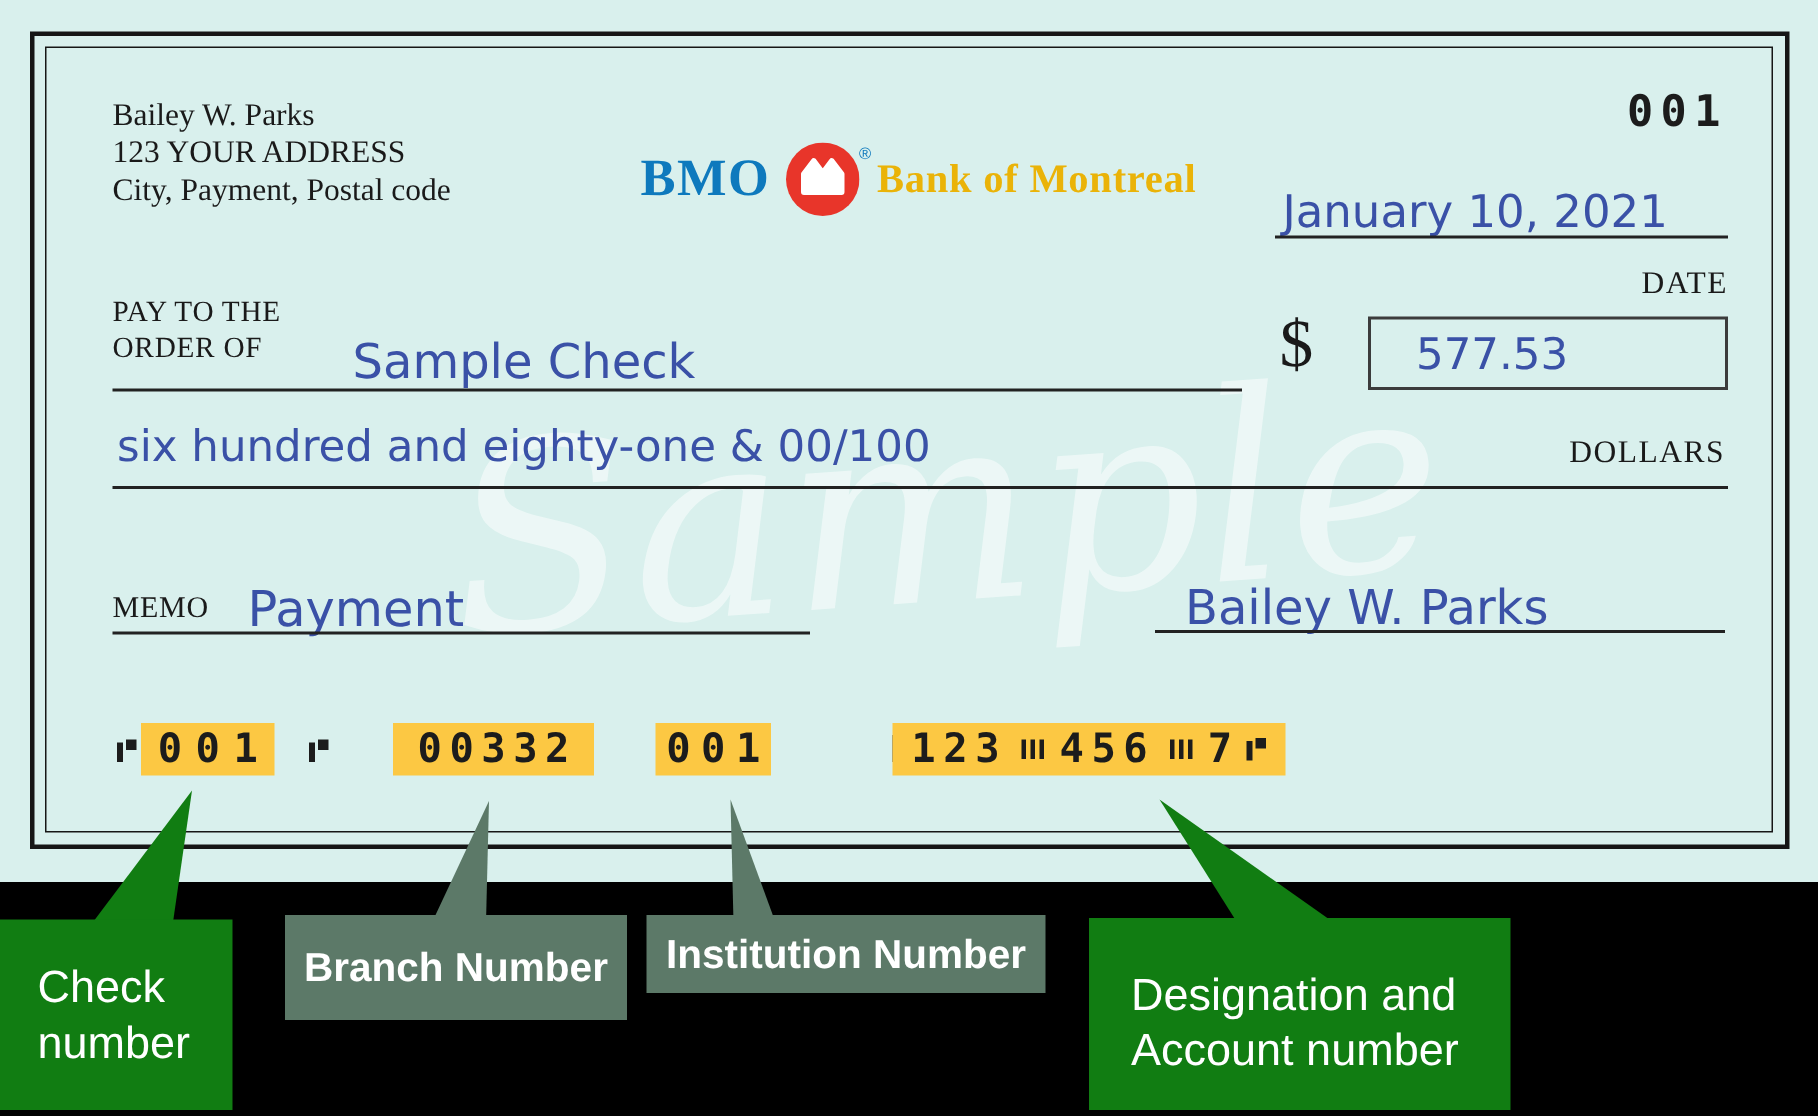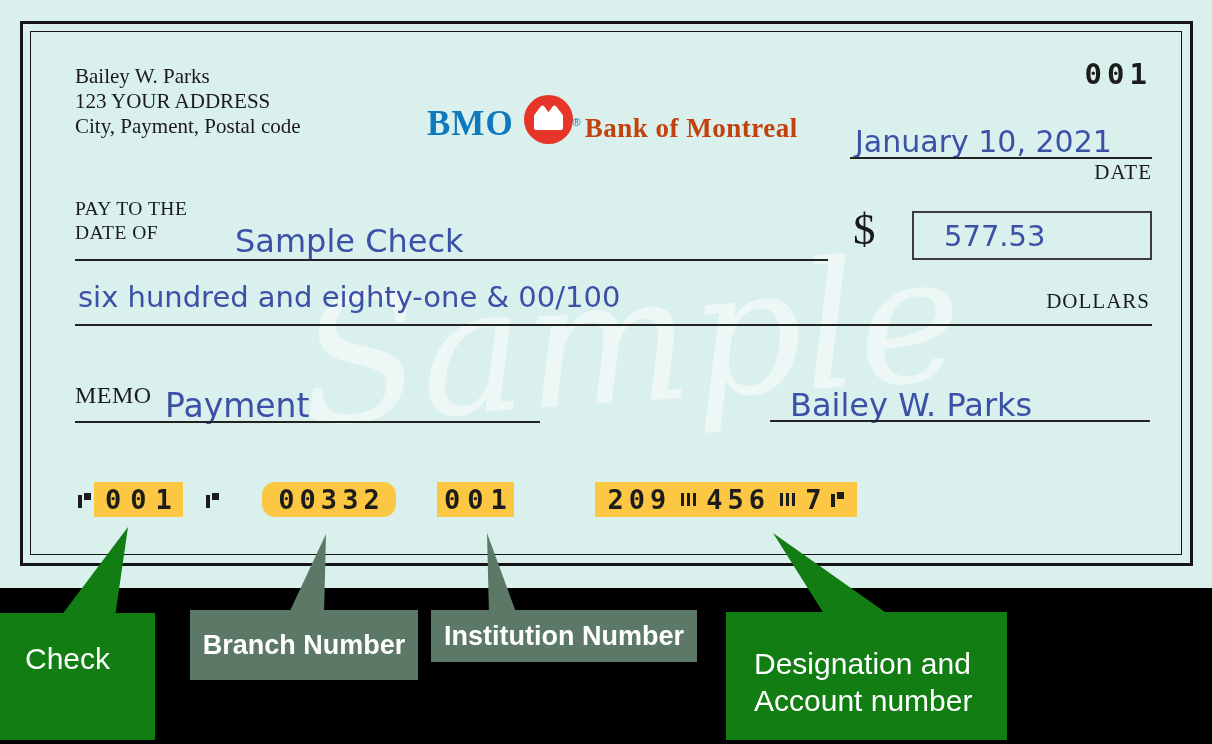--- a/index.html
+++ b/index.html
@@ -13,40 +13,40 @@
   .check-bg{left:0;top:0;width:1212px;height:588px;background:#d9f0ed;}
   .border-outer{left:20px;top:21px;width:1173px;height:545px;border:3px solid #161616;box-sizing:border-box;z-index:2;}
   .border-inner{left:30px;top:31px;width:1152px;height:524px;border:1.5px solid #161616;box-sizing:border-box;z-index:2;}
 
   .serif{font-family:"Liberation Serif","DejaVu Serif",serif;color:#1a1a1a;}
   .hand{font-family:"DejaVu Sans",sans-serif;color:#3a51a7;}
   .micr{font-family:"DejaVu Sans Mono",monospace;font-weight:bold;color:#1c1c1c;}
 
   .payer{left:75px;top:64px;font-size:21px;line-height:25px;z-index:3;}
 
-  .logo{left:427px;top:94px;height:50px;display:flex;align-items:flex-end;z-index:3;}
+  .logo{left:427px;top:94px;height:50px;display:flex;align-items:center;z-index:3;}
   .logo .short{font-family:"Liberation Serif",serif;font-weight:bold;font-size:35px;color:#0e79bd;letter-spacing:1px;}
   .logo .roundel{width:49px;height:49px;margin:0 4px 0 10px;position:relative;}
   .logo .reg{font-size:11px;color:#0e79bd;position:relative;top:-16px;left:-4px;}
-  .logo .full{font-family:"Liberation Serif",serif;font-weight:bold;font-size:27px;color:#c2410c;letter-spacing:0.5px;}
+  .logo .full{font-family:"Liberation Serif",serif;font-weight:bold;font-size:27px;color:#eab308;letter-spacing:0.5px;}
 
   .chk-no-top{left:1040px;top:57px;width:112px;text-align:right;font-size:29px;letter-spacing:5px;z-index:3;}
 
   .date-val{left:855px;top:124px;font-size:30px;z-index:3;}
-  .date-label{left:1052px;top:160px;width:100px;text-align:right;font-size:21px;letter-spacing:1px;z-index:3;}
+  .date-label{left:1052px;top:176px;width:100px;text-align:right;font-size:21px;letter-spacing:1px;z-index:3;}
 
   .payee-label{left:75px;top:197px;font-size:19.5px;line-height:24px;letter-spacing:0.5px;z-index:3;}
   .payee-val{left:235px;top:222px;font-size:32px;z-index:3;}
   .dollar-sign{left:853px;top:203px;font-size:45px;z-index:3;}
   .amount-box{left:912px;top:211px;width:240px;height:49px;border:2px solid #3c3c3c;box-sizing:border-box;display:flex;align-items:center;padding-left:30px;z-index:3;}
   .amount-val{font-size:29px;}
   .words-val{left:78px;top:280px;font-size:29px;z-index:3;}
   .dollars-label{left:1000px;top:289px;width:150px;text-align:right;font-size:21px;letter-spacing:1px;z-index:3;}
 
-  .memo-label{left:75px;top:382px;font-size:24px;letter-spacing:0.5px;z-index:3;}
+  .memo-label{left:75px;top:394px;font-size:20px;letter-spacing:0.5px;z-index:3;}
   .memo-val{left:165px;top:386px;font-size:33px;z-index:3;}
   .sig-val{left:790px;top:386px;font-size:32px;z-index:3;}
 
   .hline{height:1.5px;background:#222;z-index:3;}
   .line-date{left:850px;top:157px;width:302px;}
   .line-payee{left:75px;top:259px;width:753px;}
   .line-words{left:75px;top:324px;width:1077px;}
   .line-memo{left:75px;top:421px;width:465px;}
   .line-sig{left:770px;top:420px;width:380px;}
 
@@ -115,21 +115,21 @@
 <div class="abs chk-no-top micr">001</div>
 
 
 <div class="abs date-val hand">January 10, 2021</div>
 <div class="abs hline line-date"></div>
 <div class="abs date-label serif">DATE</div>
 
 
 <div class="abs payee-label serif">
   <div>PAY TO THE</div>
-  <div>DATE OF</div>
+  <div>ORDER OF</div>
 </div>
 <div class="abs payee-val hand">Sample Check</div>
 <div class="abs hline line-payee"></div>
 
 
 <div class="abs dollar-sign serif">$</div>
 <div class="abs amount-box">
   <span class="amount-val hand">577.53</span>
 </div>
 <div class="abs words-val hand">six hundred and eighty-one &amp; 00/100</div>
@@ -143,30 +143,30 @@
 <div class="abs sig-val hand">Bailey W. Parks</div>
 <div class="abs hline line-sig"></div>
 
 
 <span class="abs micr-sym sym-onus" style="left:78px;top:489px;"><i class="bar"></i><i class="sq"></i></span>
 <div class="abs micr-hl" style="left:94px;width:89px;">
   <span class="micr micr-num" style="letter-spacing:9px;margin-left:9px;">001</span>
 </div>
 <span class="abs micr-sym sym-onus" style="left:189px;top:489px;"><i class="bar"></i><i class="sq"></i></span>
 <span class="abs micr-sym sym-transit" style="left:238px;top:488px;"><i class="bar"></i><i class="sq1"></i><i class="sq2"></i></span>
-<div class="abs micr-hl" style="left:262px;width:134px;border-radius:13px;">
+<div class="abs micr-hl" style="left:262px;width:134px;">
   <span class="micr micr-num" style="letter-spacing:5px;margin-left:5px;">00332</span>
 </div>
 <span class="abs micr-sym sym-dash" style="left:402px;top:492px;"><i></i><i></i><i></i></span>
 <div class="abs micr-hl" style="left:437px;width:77px;">
   <span class="micr micr-num" style="letter-spacing:7px;margin-left:7px;">001</span>
 </div>
 <span class="abs micr-sym sym-transit" style="left:520px;top:488px;"><i class="bar"></i><i class="sq1"></i><i class="sq2"></i></span>
 <div class="abs micr-hl" style="left:595px;width:262px;gap:10px;">
-  <span class="micr micr-num" style="letter-spacing:5px;">209</span>
+  <span class="micr micr-num" style="letter-spacing:5px;">123</span>
   <span class="micr-sym sym-dash">
       <i></i>
       <i></i>
       <i></i>
     </span>
   <span class="micr micr-num" style="letter-spacing:5px;">456</span>
   <span class="micr-sym sym-dash">
       <i></i>
       <i></i>
       <i></i>
@@ -182,20 +182,21 @@
 <svg class="abs pointer-layer" viewBox="0 0 1212 744">
   <polygon points="128,527 55,624 114,624" fill="#117d12"></polygon>
   <polygon points="326,534 288,615 324,615" fill="#5c7968"></polygon>
   <polygon points="487,533 489,615 517,615" fill="#5c7968"></polygon>
   <polygon points="773,533 826,617 892,617" fill="#117d12"></polygon>
 </svg>
 
 
 <div class="abs callout co-green co-check">
   <div>Check</div>
+  <div>number</div>
 </div>
 <div class="abs callout co-gray co-branch">
   <span>Branch Number</span>
 </div>
 <div class="abs callout co-gray co-inst">
   <span>Institution Number</span>
 </div>
 <div class="abs callout co-green co-desig">
   <div>Designation and</div>
   <div>Account number</div>

